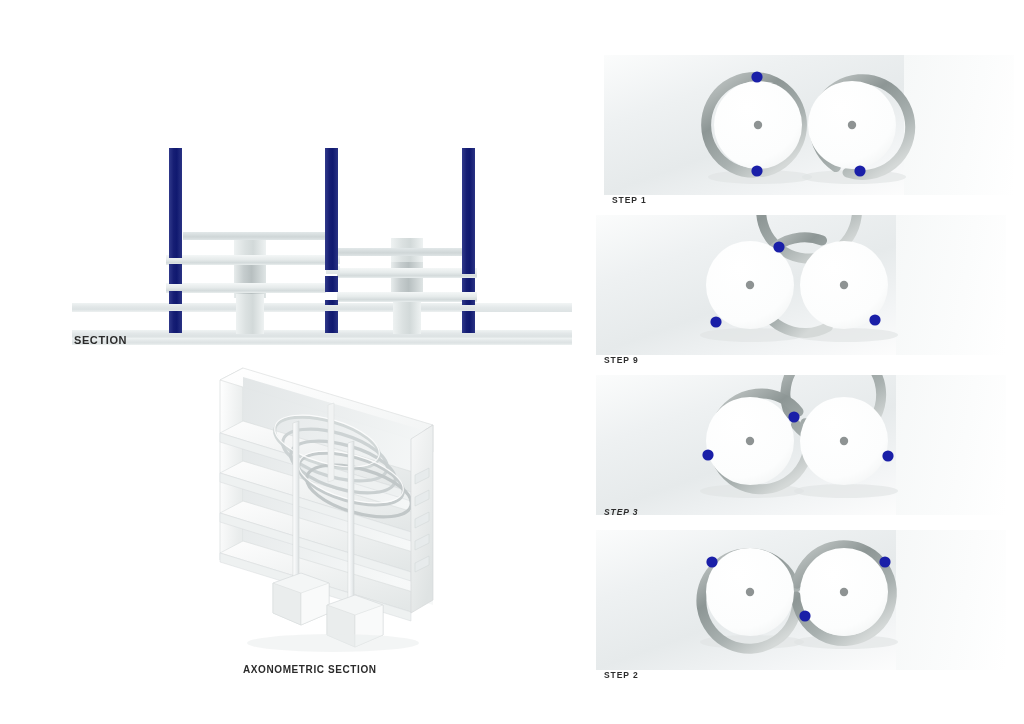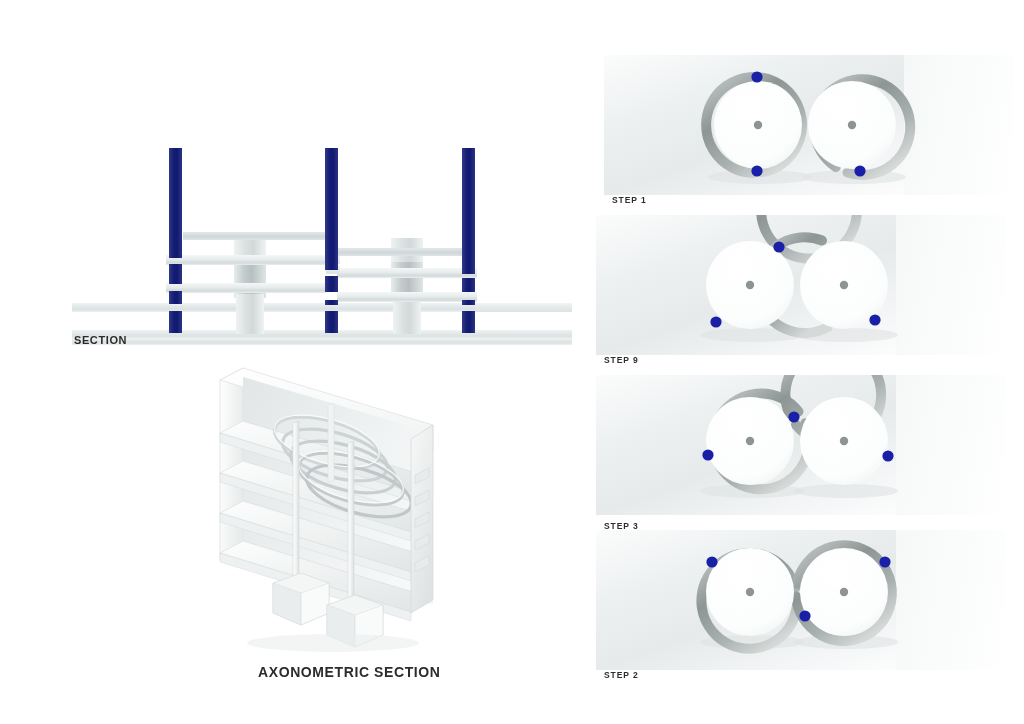--- a/index.html
+++ b/index.html
@@ -268,21 +268,21 @@
           <polygon points="200,164 214,157 214,166 200,173"></polygon>
           <polygon points="200,186 214,179 214,188 200,195"></polygon>
           <polygon points="200,208 214,201 214,210 200,217"></polygon>
         </g>
       </g>
 
       <ellipse cx="118" cy="288" rx="86" ry="9" fill="#e9ecec" opacity="0.55"></ellipse>
     </svg>
   </div>
 
-  <div class="label abs" style="left:243px; top:664px; font-size:14px;margin-left:15px;">AXONOMETRIC SECTION</div>
+  <div class="label abs" style="left:243px; top:664px; font-size:10px;">AXONOMETRIC SECTION</div>
 
   <div class="step-panel" style="top:55px;margin-left:8px;">
     <div class="step-bg"></div>
     <div class="step-bg2"></div>
     <svg class="step-svg" width="330" height="140" viewBox="0 0 330 140">
       <defs>
         <linearGradient id="ringA1" x1="0" y1="0" x2="0.7" y2="1">
           <stop offset="0%" stop-color="#c7cccb"></stop>
           <stop offset="38%" stop-color="#8d9695"></stop>
           <stop offset="72%" stop-color="#a9b1b0"></stop>
@@ -363,21 +363,21 @@
       <path d="M 153.2 38.5 A 47.9 47.9 0 1 1 160.0 49.8" fill="none" stroke="url(#ringA3)" stroke-width="10" stroke-linecap="round"></path>
       <path d="M 169.3 48.2 A 47.9 47.9 0 1 1 162.5 36.6" fill="none" stroke="url(#ringA3)" stroke-width="10" stroke-linecap="round"></path>
       <circle cx="114" cy="66" r="44" fill="url(#discA3)"></circle>
       <circle cx="208" cy="66" r="44" fill="url(#discA3)"></circle>
       <circle cx="114" cy="66" r="4.2" fill="#8e9393"></circle>
       <circle cx="208" cy="66" r="4.2" fill="#8e9393"></circle>
       <circle cx="158" cy="42" r="5.6" fill="#1a1fa8"></circle>
       <circle cx="72" cy="80" r="5.6" fill="#1a1fa8"></circle>
       <circle cx="252" cy="81" r="5.6" fill="#1a1fa8"></circle>
     </svg>
-    <div class="step-label" style="top:146px;">STEP 3</div>
+    <div class="step-label" style="top:132px;font-style:italic;">STEP 3</div>
   </div>
 
   <div class="step-panel" style="top:530px;">
     <div class="step-bg"></div>
     <div class="step-bg2"></div>
     <svg class="step-svg" width="330" height="140" viewBox="0 0 330 140">
       <defs>
         <linearGradient id="ringA4" x1="0" y1="0" x2="0.7" y2="1">
           <stop offset="0%" stop-color="#c7cccb"></stop>
           <stop offset="38%" stop-color="#8d9695"></stop>

